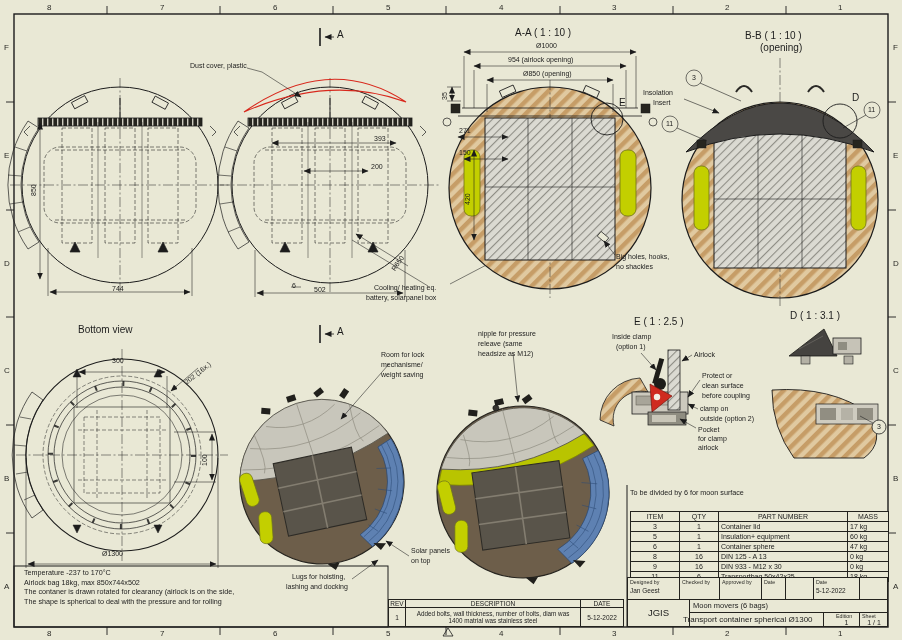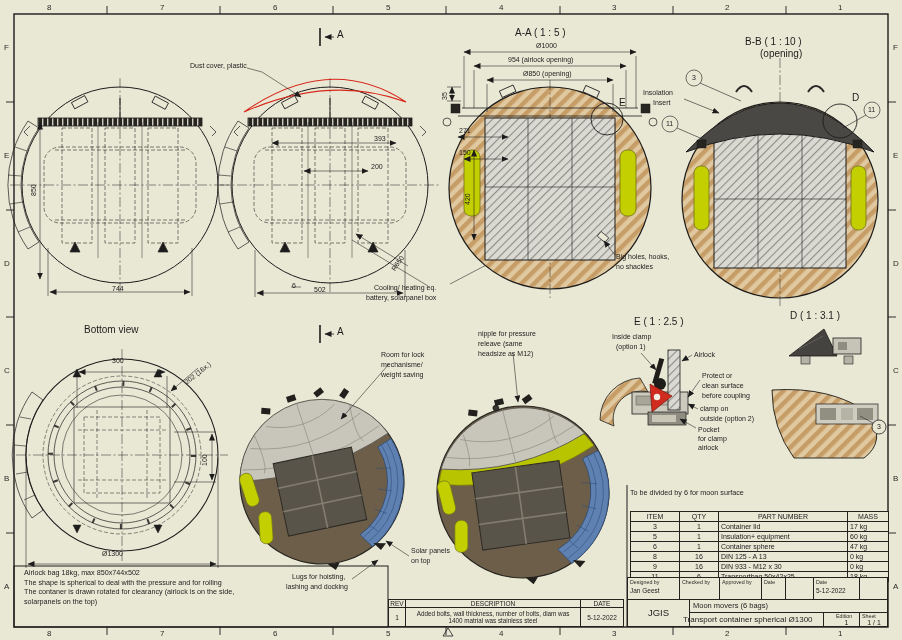--- a/index.html
+++ b/index.html
@@ -324,42 +324,42 @@
 
 <span class="t" style="left:190px;top:62px">Dust cover, plastic</span>
 <span class="t" style="left:374px;top:135px">393</span>
 <span class="t" style="left:371px;top:163px">200</span>
 <span class="t" style="left:292px;top:282px">6</span>
 <span class="t" style="left:314px;top:286px">502</span>
 <span class="t rot55" style="left:390px;top:268px">R650</span>
 <span class="t" style="left:374px;top:284px">Cooling/ heating eq.</span>
 <span class="t" style="left:366px;top:294px">battery, solarpanel box</span>
 
-<span class="ttl" style="left:515px;top:27px">A-A ( 1 : 5 )</span>
+<span class="ttl" style="left:515px;top:27px">A-A ( 1 : 10 )</span>
 <span class="t" style="left:536px;top:42px">Ø1000</span>
 <span class="t" style="left:508px;top:56px">954 (airlock opening)</span>
 <span class="t" style="left:523px;top:70px">Ø850 (opening)</span>
 <span class="t rot90" style="left:441px;top:100px">35</span>
 <span class="t" style="left:459px;top:127px">271</span>
 <span class="t" style="left:459px;top:149px">150</span>
 <span class="t rot90" style="left:464px;top:205px">420</span>
 <span class="ttl" style="left:619px;top:97px">E</span>
 <span class="t" style="left:616px;top:253px">Big holes, hooks,</span>
 <span class="t" style="left:616px;top:263px">no shackles</span>
 
-<span class="ttl" style="left:745px;top:36px">B-B ( 1 : 10 )</span>
-<span class="ttl" style="left:760px;top:48px">(opening)</span>
+<span class="ttl" style="left:745px;top:30px">B-B ( 1 : 10 )</span>
+<span class="ttl" style="left:760px;top:42px">(opening)</span>
 <span class="t" style="left:643px;top:89px">Insolation</span>
 <span class="t" style="left:653px;top:99px">Insert</span>
 <span class="t" style="left:692px;top:74px">3</span>
 <span class="t" style="left:666px;top:120px">11</span>
 <span class="t" style="left:868px;top:106px">11</span>
 <span class="ttl" style="left:852px;top:92px">D</span>
 
-<span class="ttl" style="left:84px;top:324px">Bottom view</span>
+<span class="ttl" style="left:78px;top:324px">Bottom view</span>
 <span class="t" style="left:112px;top:357px">300</span>
 <span class="t rot38" style="left:183px;top:380px">202 (16x.)</span>
 <span class="t rot90" style="left:201px;top:466px">100</span>
 <span class="t" style="left:102px;top:550px">Ø1300</span>
 
 <span class="t" style="left:381px;top:351px">Room for lock</span>
 <span class="t" style="left:381px;top:361px">mechanisme/</span>
 <span class="t" style="left:381px;top:371px">weight saving</span>
 <span class="t" style="left:478px;top:330px">nipple for pressure</span>
 <span class="t" style="left:478px;top:340px">releave (same</span>
@@ -379,24 +379,24 @@
 <span class="t" style="left:700px;top:405px">clamp on</span>
 <span class="t" style="left:700px;top:415px">outside (option 2)</span>
 <span class="t" style="left:698px;top:426px">Pocket</span>
 <span class="t" style="left:698px;top:435px">for clamp</span>
 <span class="t" style="left:698px;top:444px">airlock</span>
 
 <span class="ttl" style="left:790px;top:310px">D ( 1 : 3.1 )</span>
 <span class="t" style="left:877px;top:423px">3</span>
 
 <div class="t72 blk" style="left:24px;top:568px;width:360px">
+  <span>Temperature -237 to 170°C</span>
   <span>Airlock bag 18kg, max 850x744x502</span>
+  <span>The contaner is drawn rotated for clearancy (airlock is on the side,</span>
   <span>The shape is spherical to deal with the pressure and for rolling</span>
-  <span>The contaner is drawn rotated for clearancy (airlock is on the side,</span>
-  <span>solarpanels on the top)</span>
 </div>
 
 <div class="t72 blk" style="left:630px;top:488px;width:260px">
   <span>To be divided by 6 for moon surface</span>
 </div>
 
 <table class="ptab">
   <tbody>
         <tr class="hd">
     <td class="ci">ITEM</td>

